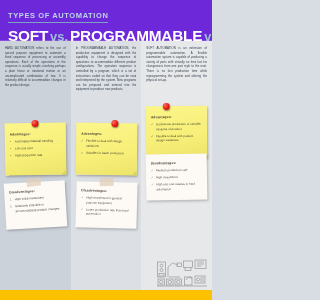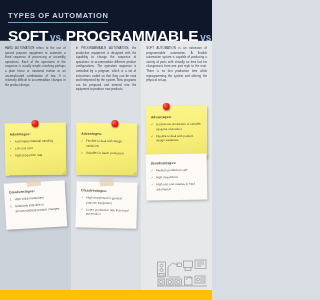--- a/index.html
+++ b/index.html
@@ -7,21 +7,21 @@
   body {
     font-family:"Liberation Sans", sans-serif;
     background:#d8dde4;
     overflow:hidden;
     position:relative;
   }
 
   
   .header {
     height:41px;
-    background:#0f172a;
+    background:#6d28d9;
     position:relative;
     padding:4px 8px 0 8px;
   }
   .header:after{
     content:"";
     position:absolute; left:0; right:0; bottom:0; height:1px;
     background:rgba(255,255,255,.18);
   }
   .kicker {
     color:#bcd4e6;
@@ -39,21 +39,21 @@
     color:#ffffff;
     font-size:15.5px;
     font-weight:bold;
     letter-spacing:-.2px;
     white-space:nowrap;
     transform:scaleX(.99);
     transform-origin:left center;
   }
   .headline .vs {
     color:#9dbdd8;
-    font-size:10px;
+    font-size:13px;
     font-weight:bold;
     letter-spacing:0;
     padding:0 2px;
     text-align:center;
   }
 
   
   .cols {
     position:absolute;
     top:41px; left:0; right:0; bottom:10px;

